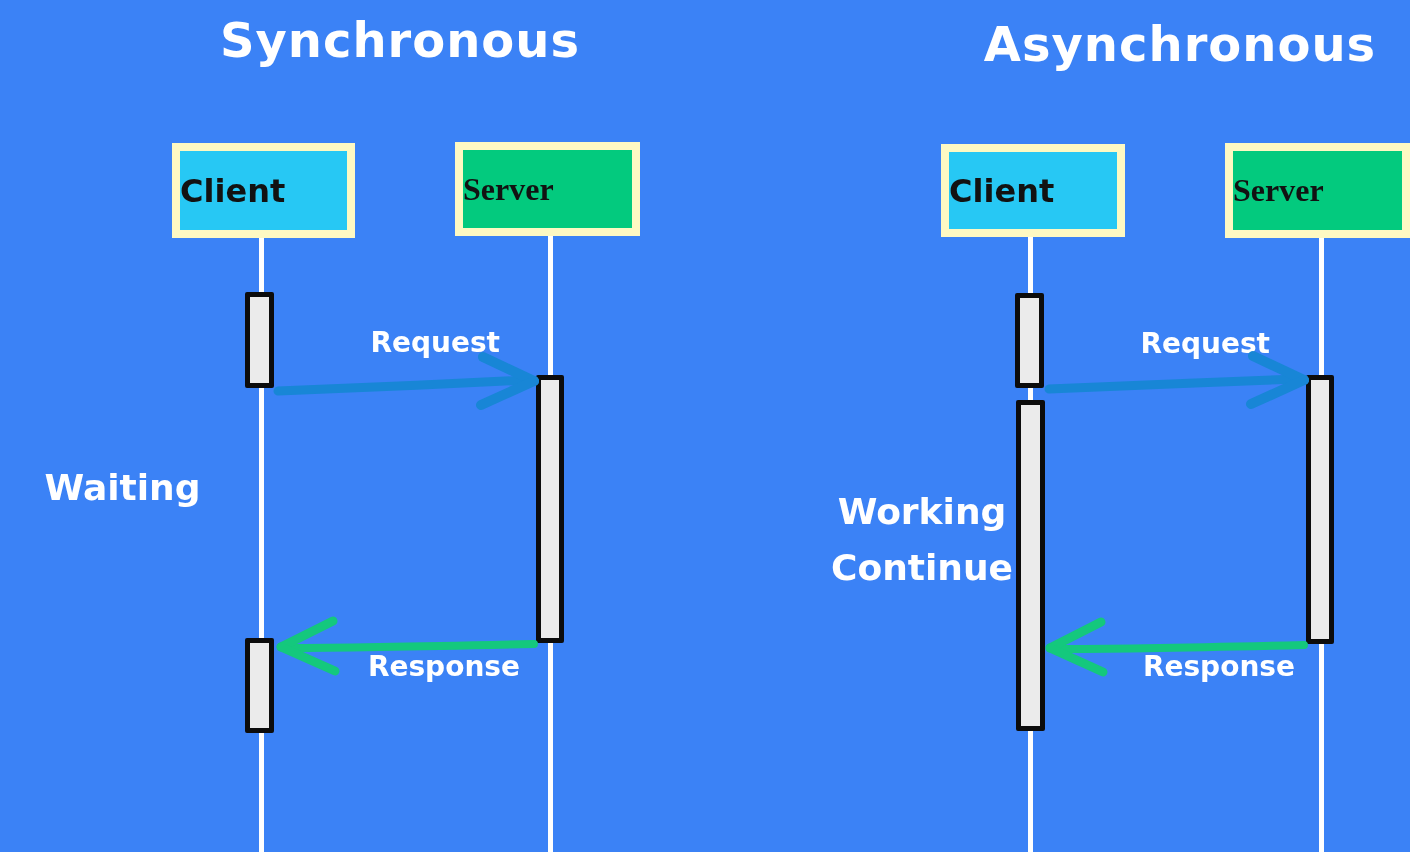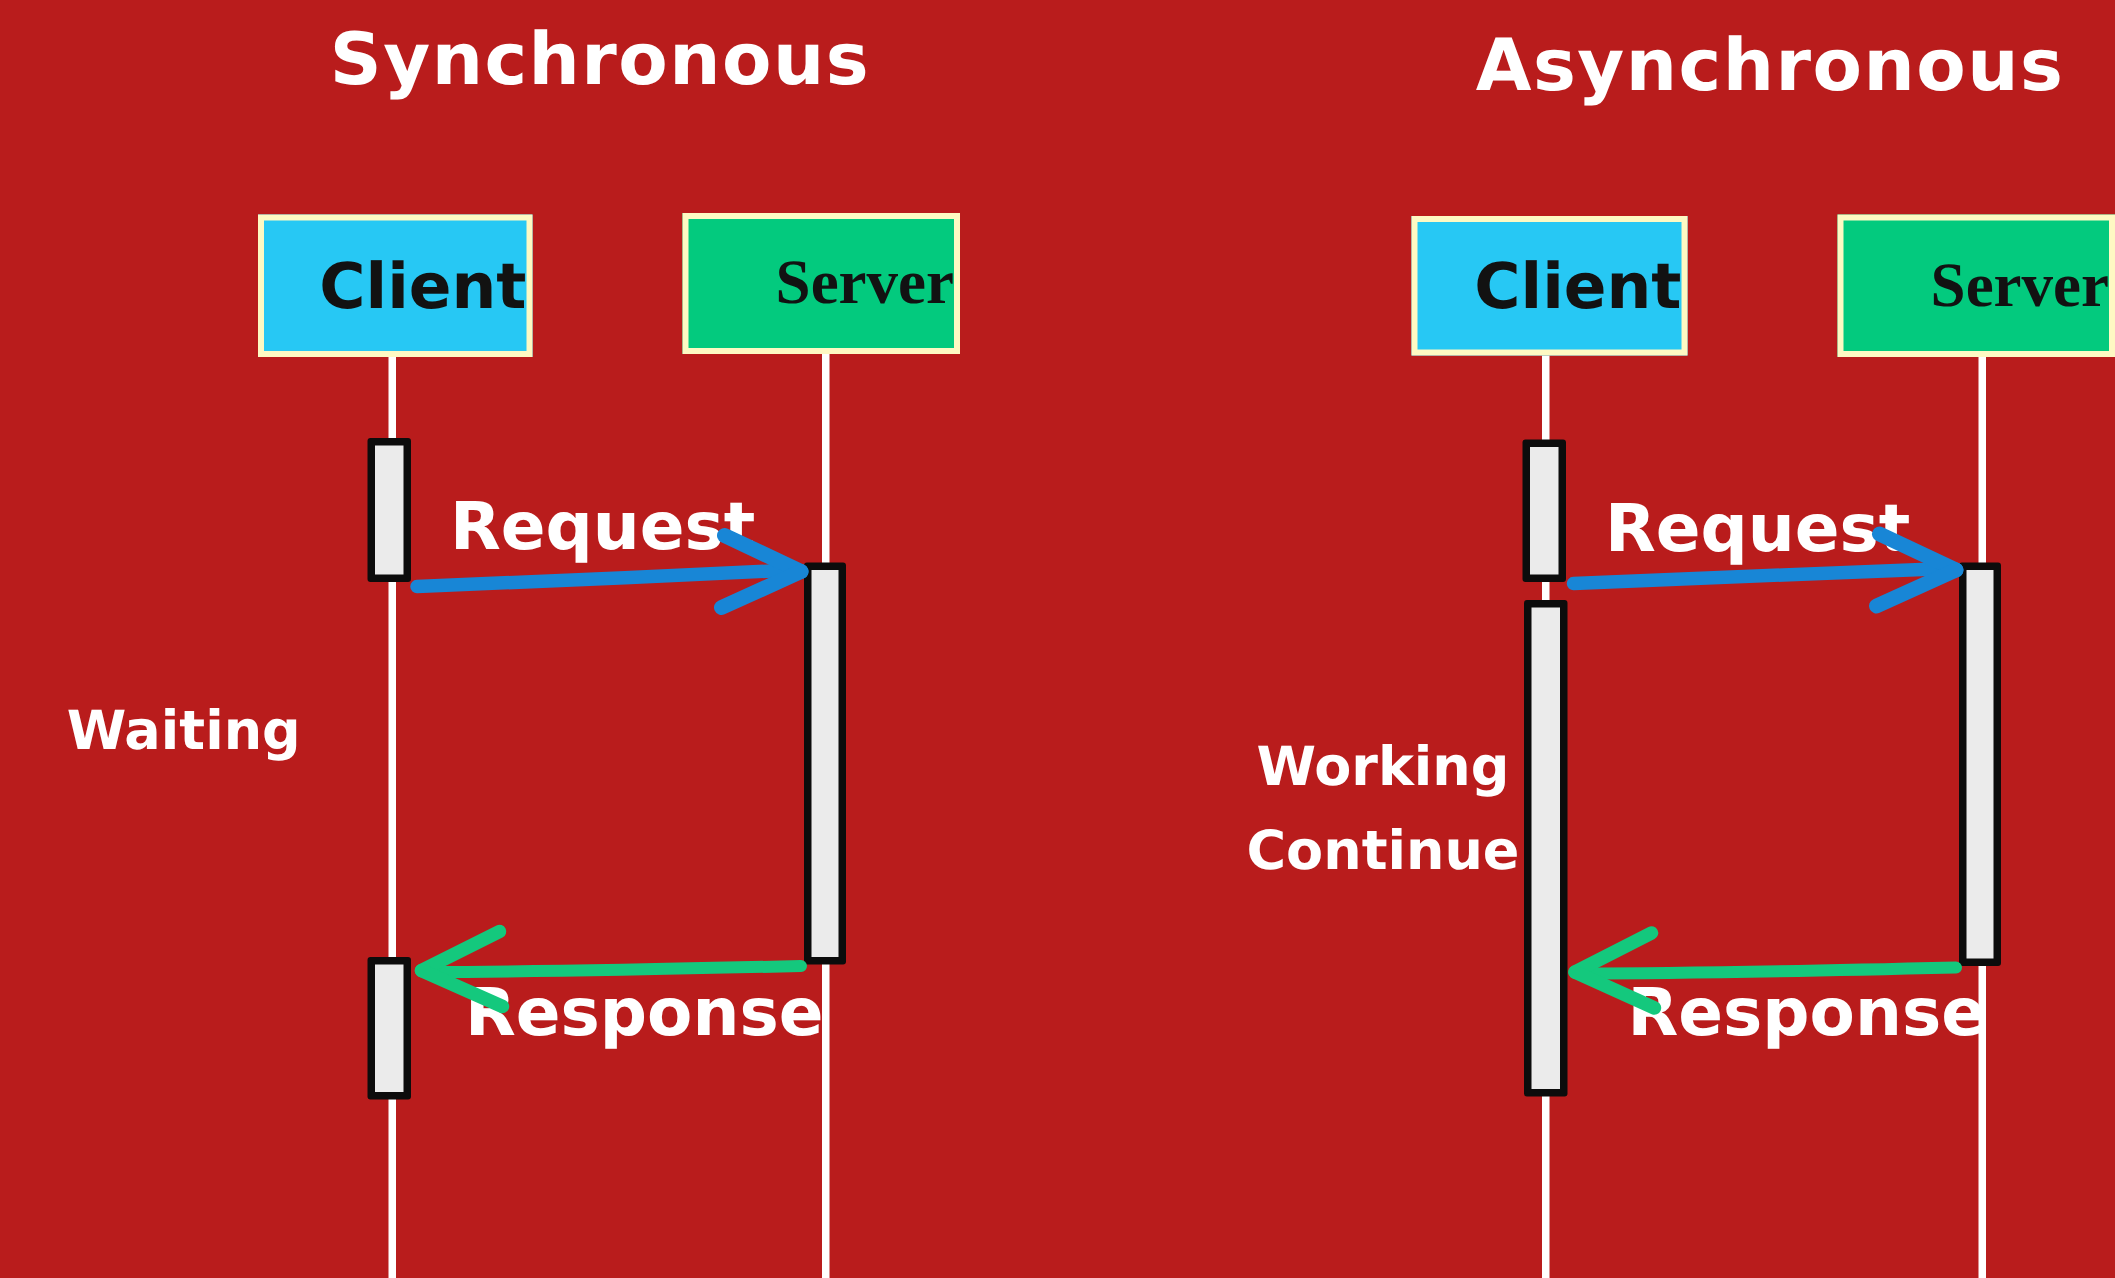--- a/index.html
+++ b/index.html
@@ -3,33 +3,33 @@
 <meta charset="utf-8">
 <style>
   * { margin:0; padding:0; box-sizing:border-box; }
   html,body { width:1410px; height:852px; }
   body {
     background:#4c666d;
     font-family:"DejaVu Sans", sans-serif;
     font-weight:bold;
     overflow:hidden;
   }
-  .canvas { position:relative; width:1410px; height:852px; background:#b91c1c; }
+  .canvas { position:relative; width:1410px; height:852px; background:#3b82f6; }
 
   .panel-title {
     position:absolute; color:#ffffff; font-size:48px;
     text-align:center; letter-spacing:1px; white-space:nowrap;
   }
   .title-sync  { left:180px; top:12px;  width:440px; }
   .title-async { left:950px; top:16px;  width:460px;text-align:center; }
 
   .actor-box {
-    position:absolute; border:4px solid #fef9c3;
-    display:flex; align-items:center; justify-content:flex-end;
-    font-size:42px; color:#121212;
+    position:absolute; border:8px solid #fef9c3;
+    display:flex; align-items:center; justify-content:flex-start;
+    font-size:32px; color:#121212;
   }
   .fill-client { background:#27c8f4; }
   .fill-server { background:#03ca7e;font-family:Liberation Serif, serif; }
   .sync-client-box  { left:172px;  top:143px; width:183px; height:95px; }
   .sync-server-box  { left:455px;  top:142px; width:185px; height:94px; }
   .async-client-box { left:941px;  top:144px; width:184px; height:93px; }
   .async-server-box { left:1225px; top:143px; width:185px; height:95px; }
 
   .lifeline { position:absolute; width:5px; background:#ffffff; }
   .sync-client-life  { left:259px;  top:238px; height:614px; }
@@ -44,22 +44,22 @@
   .sync-client-act1  { left:245px;  top:292px; width:29px; height:96px;  }
   .sync-client-act2  { left:245px;  top:638px; width:29px; height:95px;  }
   .sync-server-act   { left:536px;  top:375px; width:28px; height:268px; }
   .async-client-act1 { left:1015px; top:293px; width:29px; height:95px;  }
   .async-client-act2 { left:1016px; top:400px; width:29px; height:331px; }
   .async-server-act  { left:1306px; top:375px; width:28px; height:269px; }
 
   .arrow-layer { position:absolute; left:0; top:0; width:1410px; height:852px; pointer-events:none; }
 
   .msg-label {
-    position:absolute; color:#ffffff; font-size:44px;
-    text-align:center; white-space:nowrap;
+    position:absolute; color:#ffffff; font-size:28px;
+    text-align:right; white-space:nowrap;
   }
   .sync-request-label   { left:300px;  top:326px; width:200px; }
   .sync-response-label  { left:310px;  top:650px; width:210px; }
   .async-request-label  { left:1070px; top:327px; width:200px; }
   .async-response-label { left:1085px; top:650px; width:210px; }
 
   .side-note {
     position:absolute; color:#ffffff; font-size:36px;
     text-align:center; line-height:56px;
   }

